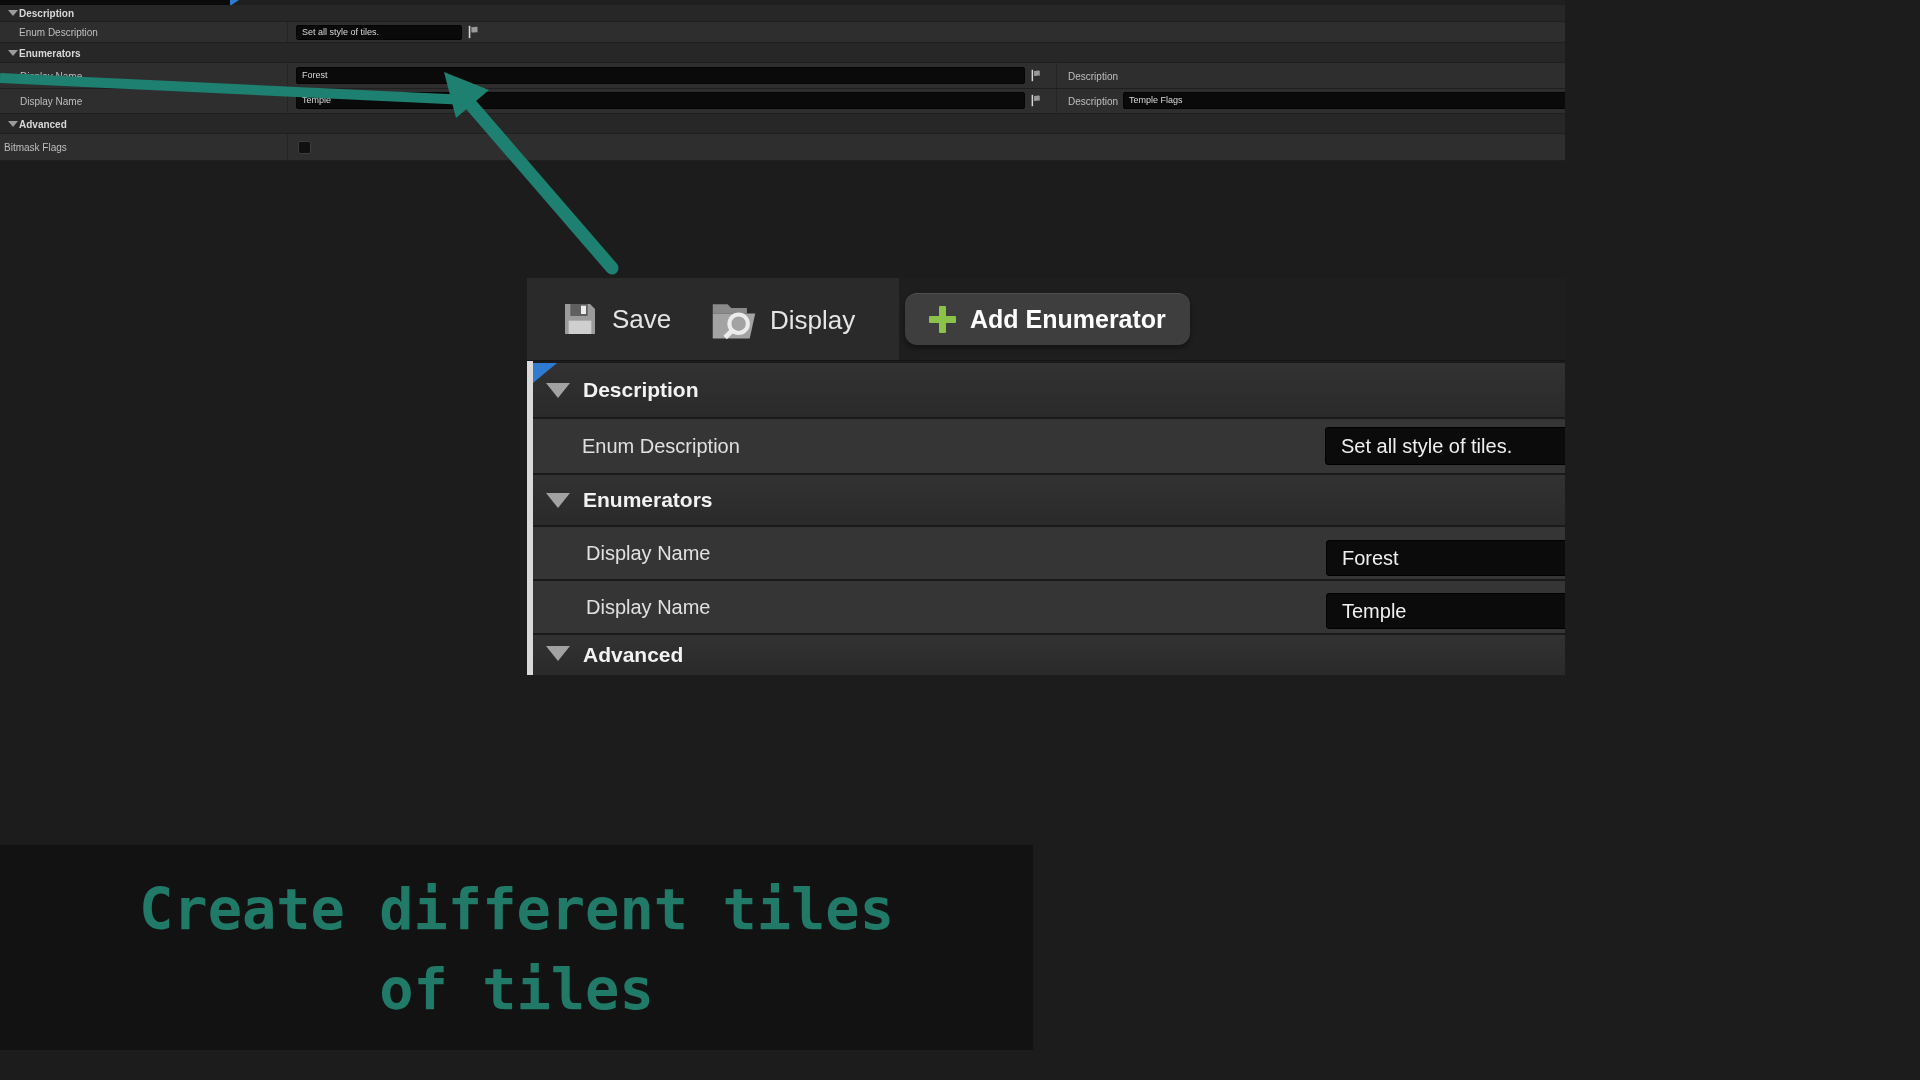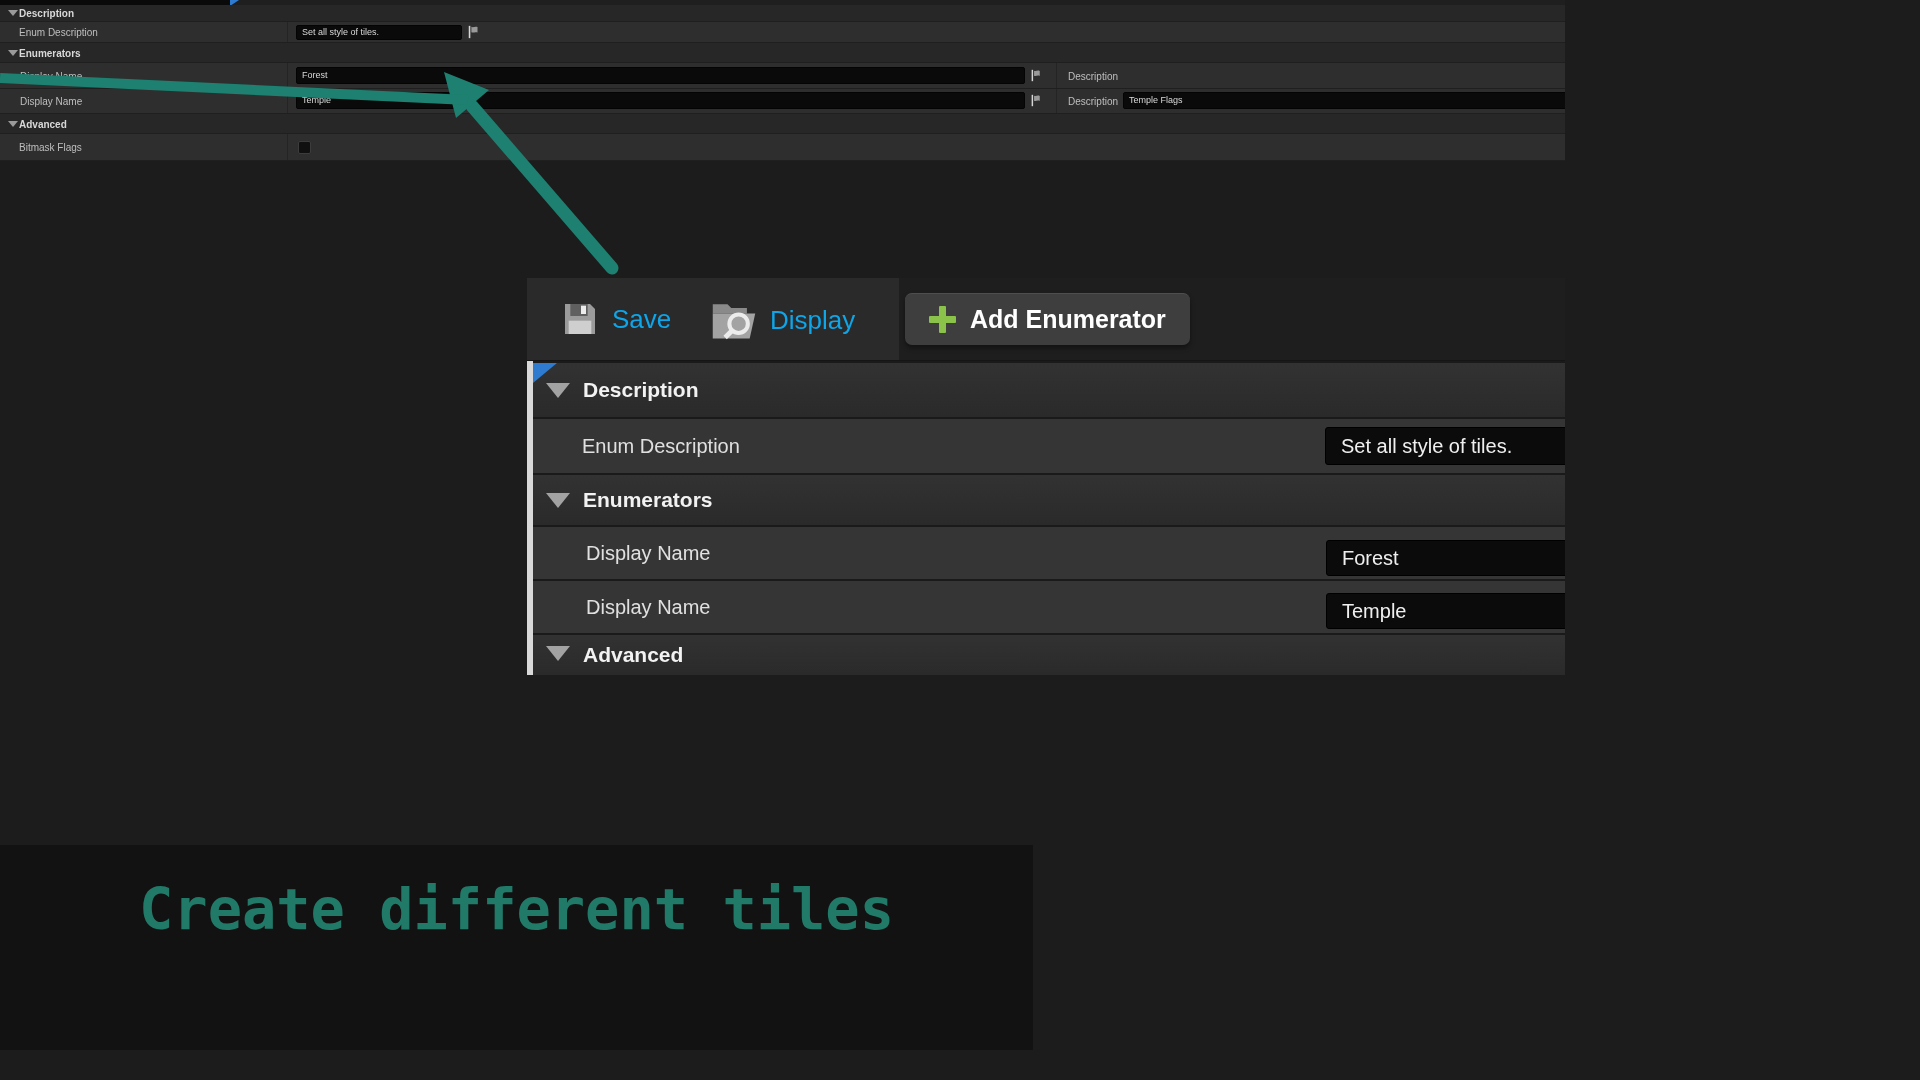--- a/index.html
+++ b/index.html
@@ -20,22 +20,22 @@
   .mp-check{position:absolute;width:13px;height:13px;background:#101010;border:1px solid #3c3c3c;border-radius:2px;cursor:pointer}
   .mp-topstrip{position:absolute;left:0;top:0;width:230px;height:5px;background:#0a0a0a}
   .mp-bluecorner{position:absolute;left:230px;top:0;width:0;height:0;border-top:6px solid #2e7bd0;border-right:9px solid transparent}
   .mp-icon{position:absolute;cursor:pointer}
 
   
   .ov-panel{position:absolute;left:527px;top:278px;width:1353px;height:397px;background:#1a1a1a;overflow:hidden}
   .tb-left{position:absolute;left:0;top:0;width:372px;height:83px;background:#2a2a2a;border-bottom:1px solid #151515}
   .tb-right{position:absolute;left:372px;top:0;width:981px;height:83px;background:#1e1e1e;border-bottom:1px solid #151515}
   .tb-btn{position:absolute;display:flex;align-items:center;cursor:pointer}
-  .tb-btn .t{font-size:26px;color:#0ea5e9;margin-left:12px;white-space:nowrap}
-  .add-btn{position:absolute;left:378px;top:15px;height:52px;background:#3e3e3e;border-radius:7px;border-top:1px solid #4e4e4e;box-shadow:0 3px 5px rgba(0,0,0,.4);display:flex;align-items:center;padding:0 24px;cursor:pointer}
+  .tb-btn .t{font-size:26px;color:#e5e5e5;margin-left:12px;white-space:nowrap}
+  .add-btn{position:absolute;left:378px;top:15px;height:52px;background:#3e3e3e;border-radius:12px;border-top:1px solid #4e4e4e;box-shadow:0 3px 5px rgba(0,0,0,.4);display:flex;align-items:center;padding:0 24px;cursor:pointer}
   .add-btn .t{font-size:25px;font-weight:bold;color:#ffffff;margin-left:14px;white-space:nowrap}
   .plus{position:relative;width:27px;height:27px}
   .plus::before{content:"";position:absolute;left:0;top:10px;width:27px;height:7px;background:#8bc24a;border-radius:1px}
   .plus::after{content:"";position:absolute;left:10px;top:0;width:7px;height:27px;background:#8bc24a;border-radius:1px}
   .white-line{position:absolute;left:0;top:83px;width:6px;height:314px;background:#d9d9d9}
   .ov-header{position:absolute;left:6px;width:1347px;background:linear-gradient(#323232,#2a2a2a)}
   .ov-row{position:absolute;left:6px;width:1347px;background:#353535}
   .tri-lg{position:absolute;left:13px;top:50%;margin-top:-7px;width:0;height:0;border-left:12px solid transparent;border-right:12px solid transparent;border-top:15px solid #a2a2a2}
   .ov-header .lbl{position:absolute;left:50px;top:50%;transform:translateY(-50%);font-size:21px;font-weight:bold;color:#f2f2f2;white-space:nowrap}
   .ov-label{position:absolute;left:49px;top:50%;transform:translateY(-50%);font-size:20px;color:#e0e0e0;white-space:nowrap}
@@ -120,21 +120,21 @@
         <path d="M2.6 5 h6.8 l-0.7 7.2 h-5.4 Z" fill="none" stroke="#ababab" stroke-width="1.2"></path>
       </svg>
     </div>
 
     <div class="mp-header" style="top:114px;height:19px">
       <span class="tri-sm"></span>
       <span class="lbl">Advanced</span>
     </div>
 
     <div class="mp-row" style="top:134px;height:26px">
-      <span class="mp-label" style="left:19px">Bitmask Flags</span>
+      <span class="mp-label" style="left:4px">Bitmask Flags</span>
       <span class="vdiv" style="left:287px"></span>
       <span class="mp-check" style="left:298px;top:7px"></span>
     </div>
   </section>
 
   <svg class="arrow-svg" width="1920" height="1080" viewBox="0 0 1920 1080">
     <line x1="612" y1="268" x2="472" y2="106" stroke="#1d8070" stroke-width="13" stroke-linecap="round"></line>
     <polygon points="444,72 456,118 489,90" fill="#1d8070"></polygon>
     <line x1="447,78" y1="78" x2="468" y2="100" stroke="#1d8070" stroke-width="10"></line>
   </svg>
@@ -202,15 +202,16 @@
     </div>
 
     <div class="ov-header" style="top:357px;height:40px">
       <span class="tri-lg" style="margin-top:-9px"></span>
       <span class="lbl">Advanced</span>
     </div>
   </section>
 
   <section class="caption">
     <div class="line">Create different tiles</div>
+    <div class="line">of tiles</div>
   </section>
 
 </div>
 
 </body></html>

